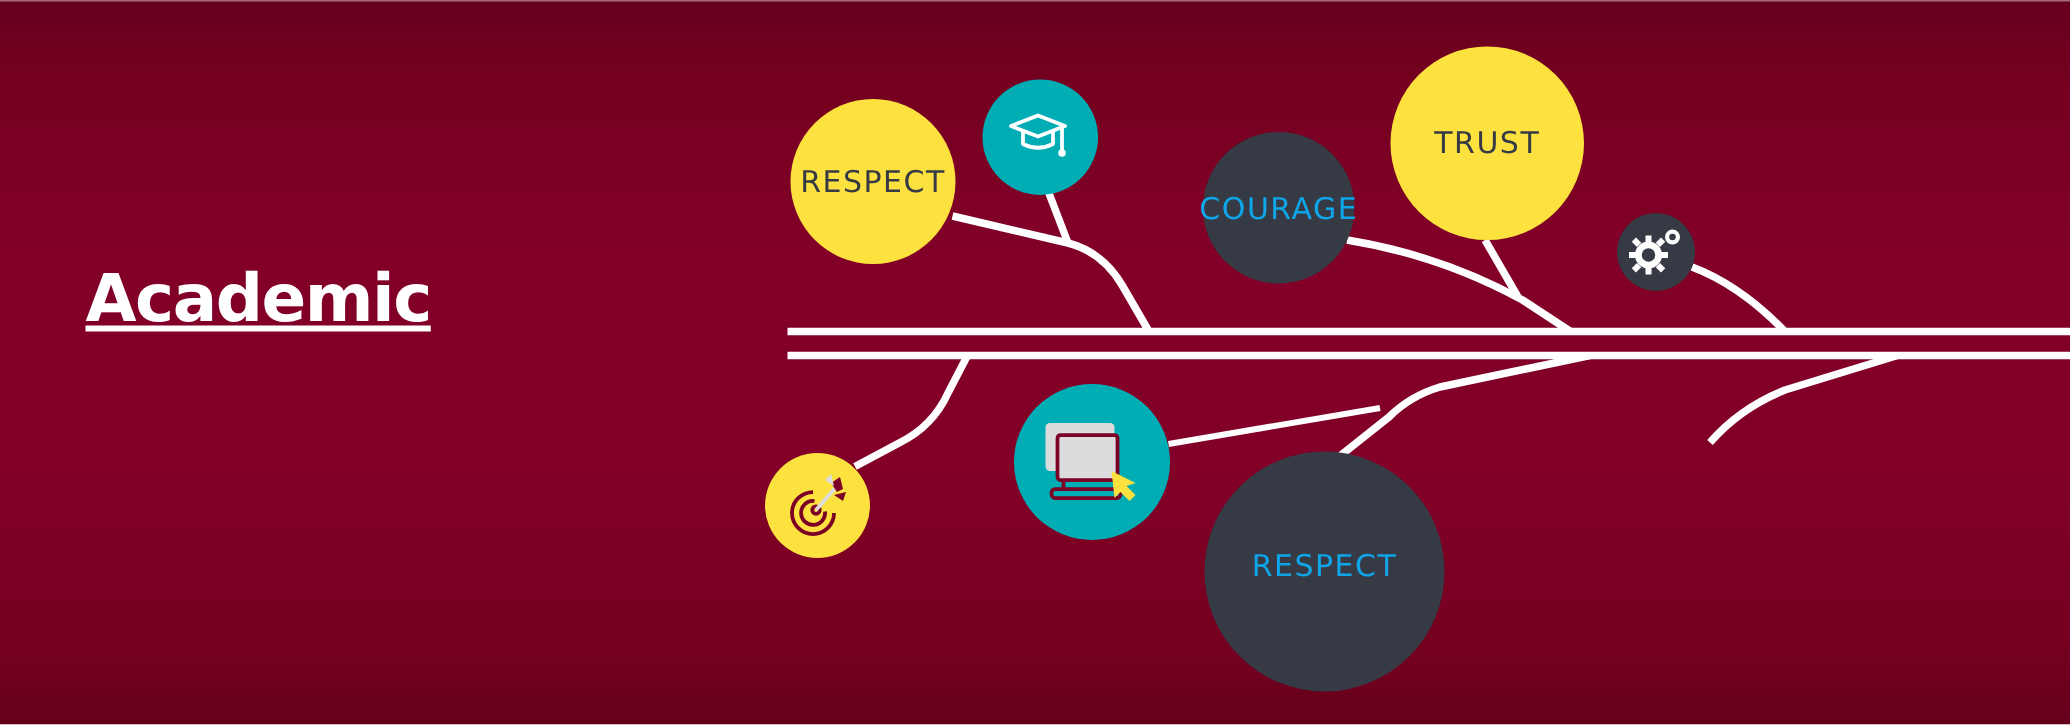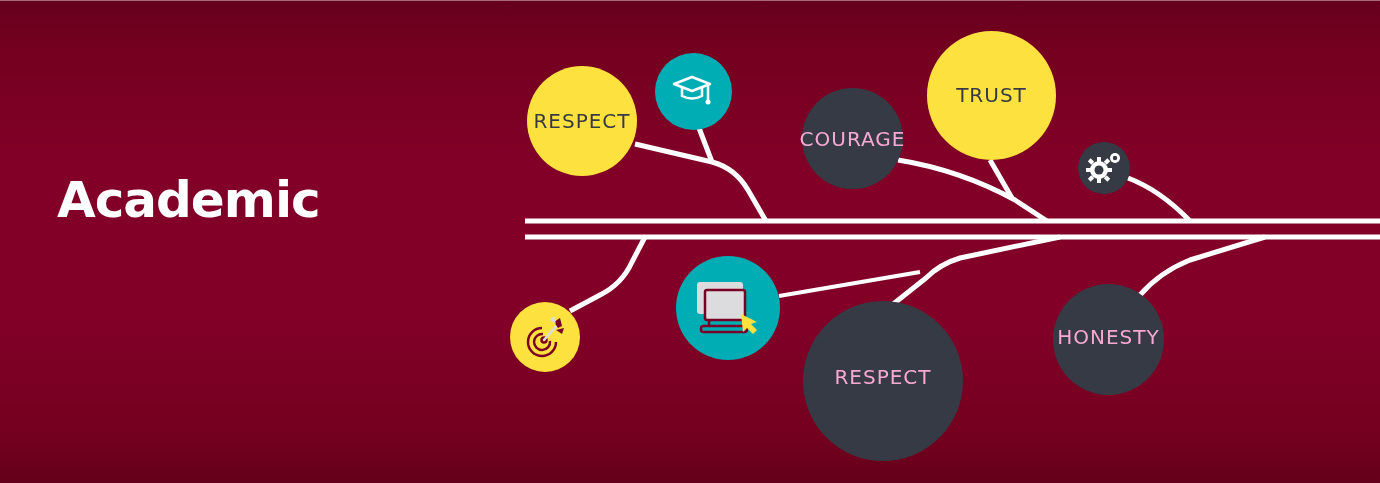--- a/index.html
+++ b/index.html
@@ -26,40 +26,41 @@
       height: 1px;
       background: #a86a7a;
     }
     .title {
       position: absolute;
       left: 57px;
       top: 168px;
       color: #ffffff;
       font-family: "DejaVu Sans", "Liberation Sans", sans-serif;
       font-weight: bold;
-      font-size: 50px;
+      font-size: 44px;
       line-height: 64px;
       letter-spacing: -1px;
+      text-decoration: underline;
     }
     .title span { display: block; }
     svg.lines {
       position: absolute;
       left: 0; top: 0;
     }
     .node {
       position: absolute;
       border-radius: 50%;
       display: flex;
       align-items: center;
       justify-content: center;
       font-family: "DejaVu Sans", "Liberation Sans", sans-serif;
       font-size: 20px;
       letter-spacing: 1px;
     }
-    .node.dark { background: #363a44; color: #f9a8d4; }
+    .node.dark { background: #363a44; color: #0ea5e9; }
     .node.yellow { background: #fde23f; color: #363a44; }
     .node.teal { background: #00adb5; }
     .node svg { display: block; }
   </style>
 </head>
 <body>
 
 <div class="banner">
   <div class="top-edge"></div>
 
@@ -156,16 +157,13 @@
       <line x1="14" y1="40" x2="14" y2="46" stroke="#7a0026" stroke-width="2.5"></line>
       <rect x="6" y="46" width="46" height="6" rx="2.5" fill="none" stroke="#7a0026" stroke-width="2.5"></rect>
       <polygon points="46,34 62,42 56,44 62,50 58,54 52,48 48,52" fill="#fde23f"></polygon>
     </svg>
   </div>
 
   <div class="node dark" style="left:803px; top:301px; width:160px; height:160px;">
     <span style="margin-top:-8px;">RESPECT</span>
   </div>
 
-  <div class="node dark" style="left:1053px; top:284px; width:111px; height:111px;">
-    <span style="margin-top:-6px;">HONESTY</span>
-  </div>
 </div>
 
 </body></html>

